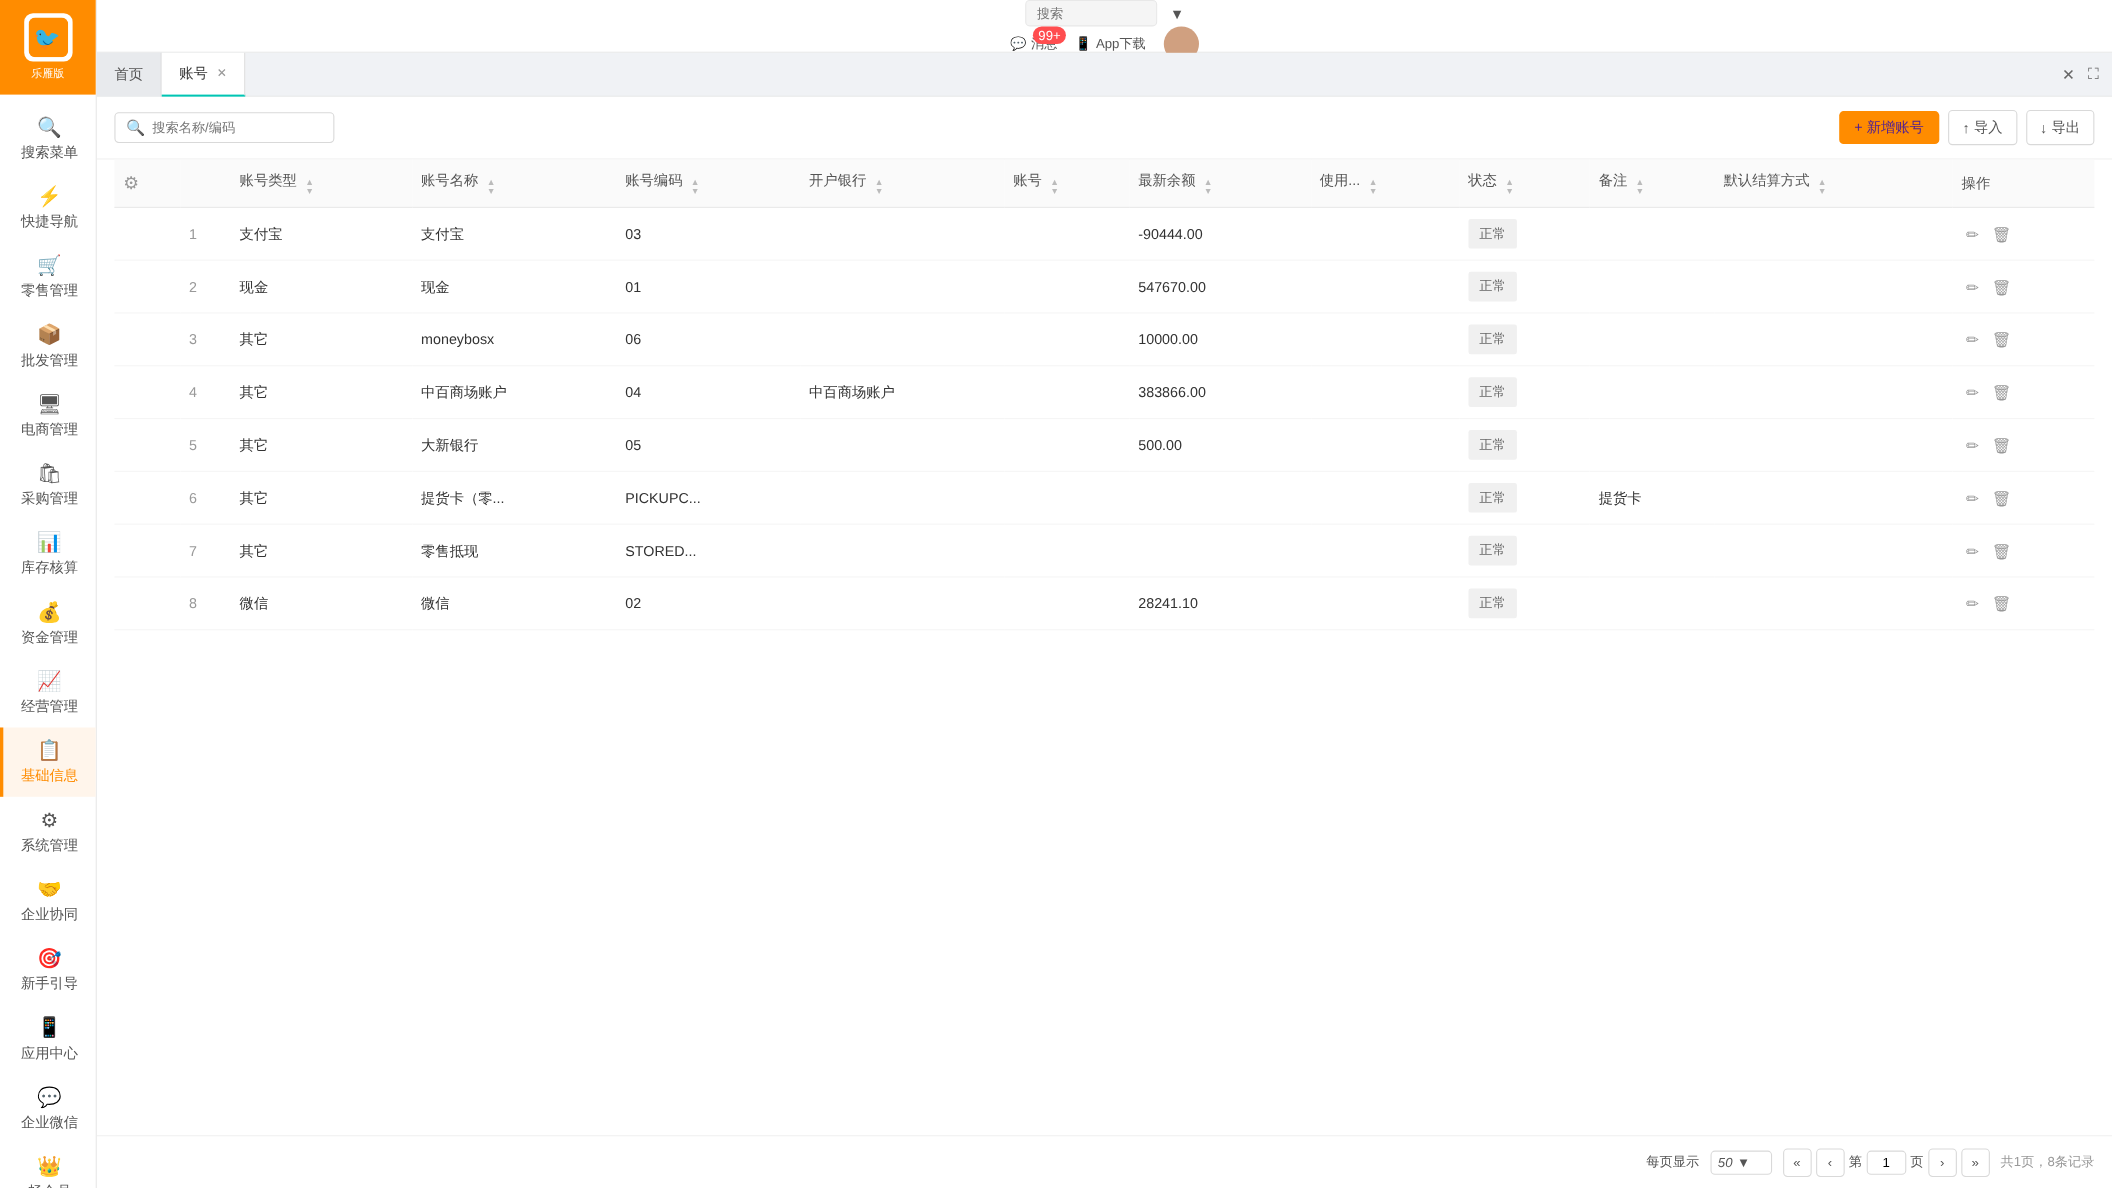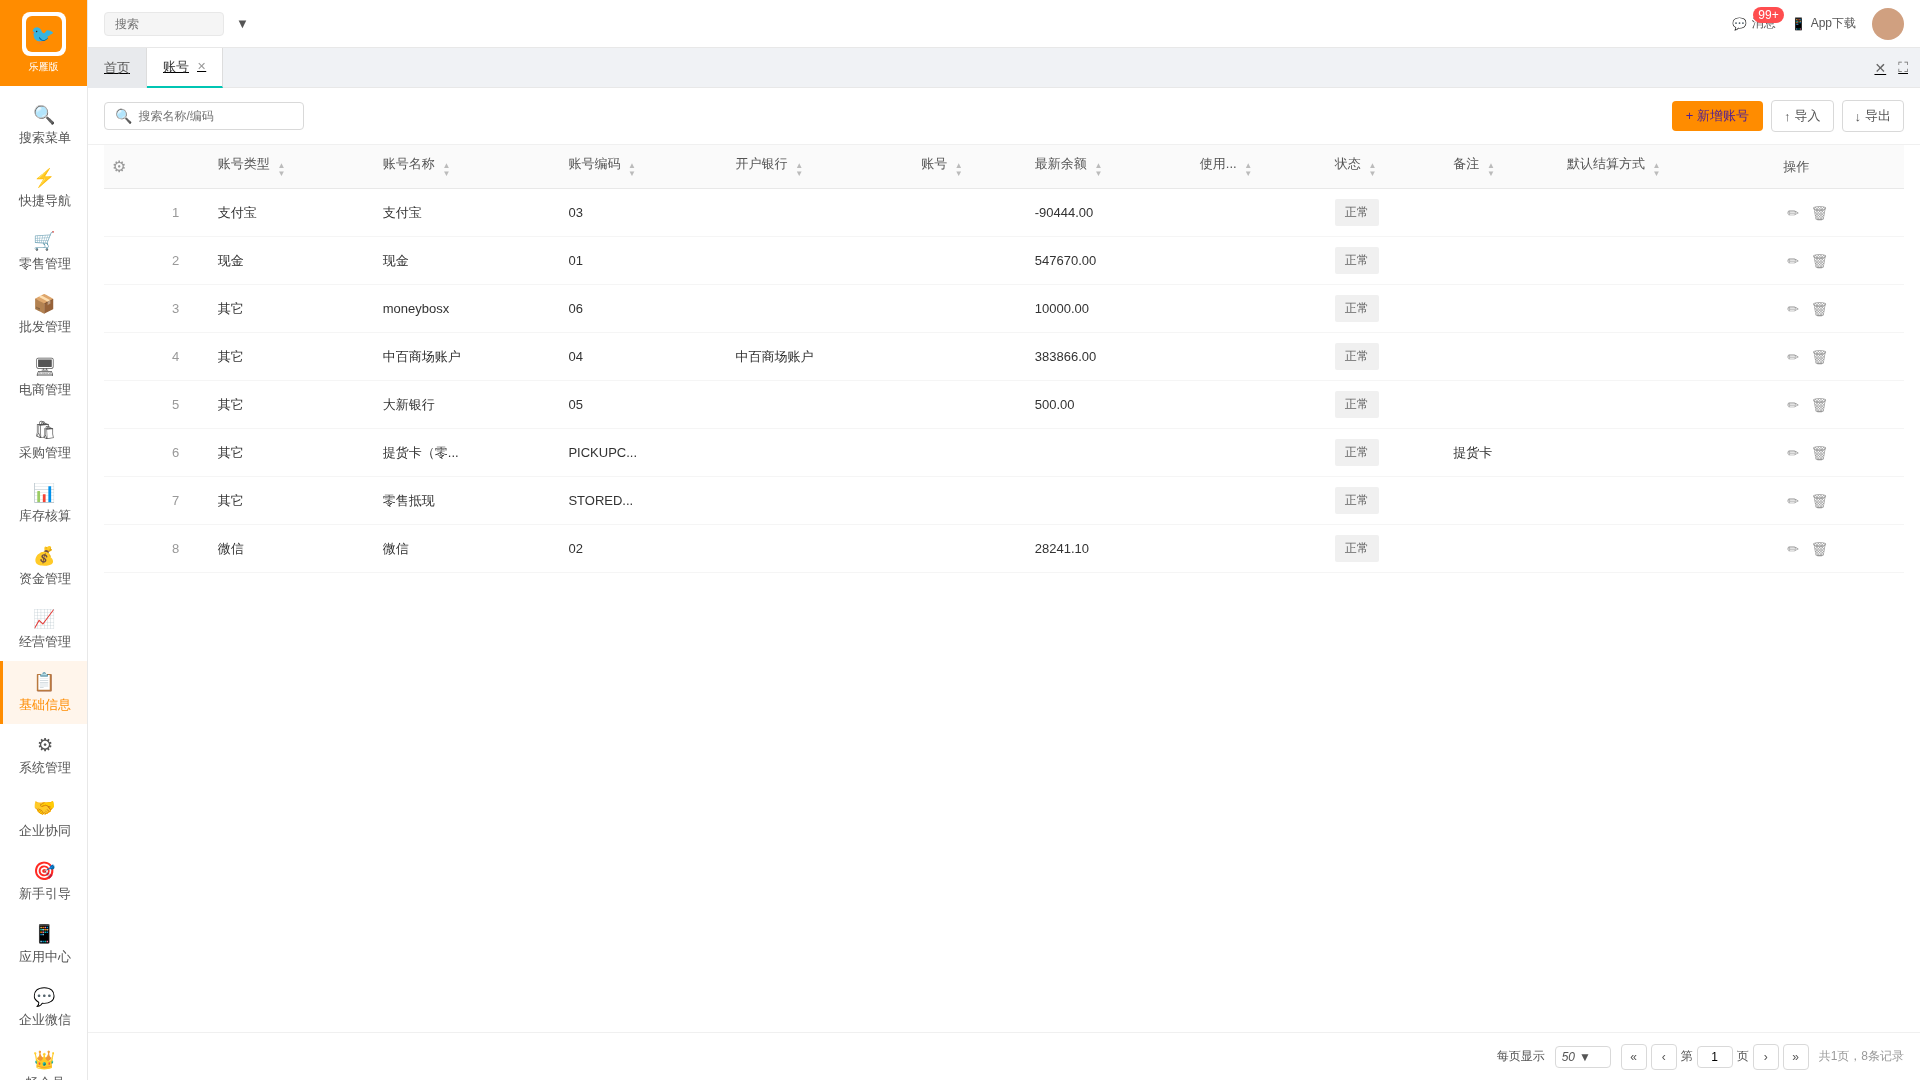--- a/index.html
+++ b/index.html
@@ -62,20 +62,21 @@
     
     .topbar {
       height: 48px;
       background: #fff;
       display: flex;
       align-items: center;
       justify-content: space-between;
       padding: 0 16px;
       border-bottom: 1px solid #e8e8e8;
       flex-shrink: 0;
+      flex-direction: column;
     }
     .topbar-left { display: flex; align-items: center; gap: 12px; }
     .topbar-search {
       background: #f5f5f5;
       border: 1px solid #e8e8e8;
       border-radius: 4px;
       padding: 4px 10px;
       font-size: 12px;
       color: #999;
       width: 120px;
@@ -94,21 +95,20 @@
 
     
     .tab-bar {
       height: 40px;
       background: #f0f2f5;
       display: flex;
       align-items: center;
       padding: 0 0;
       border-bottom: 1px solid #e8e8e8;
       flex-shrink: 0;
-      text-decoration: underline;
     }
     .tab {
       height: 40px;
       display: flex;
       align-items: center;
       padding: 0 16px;
       cursor: pointer;
       font-size: 13px;
       color: #555;
       background: #e8eaed;

